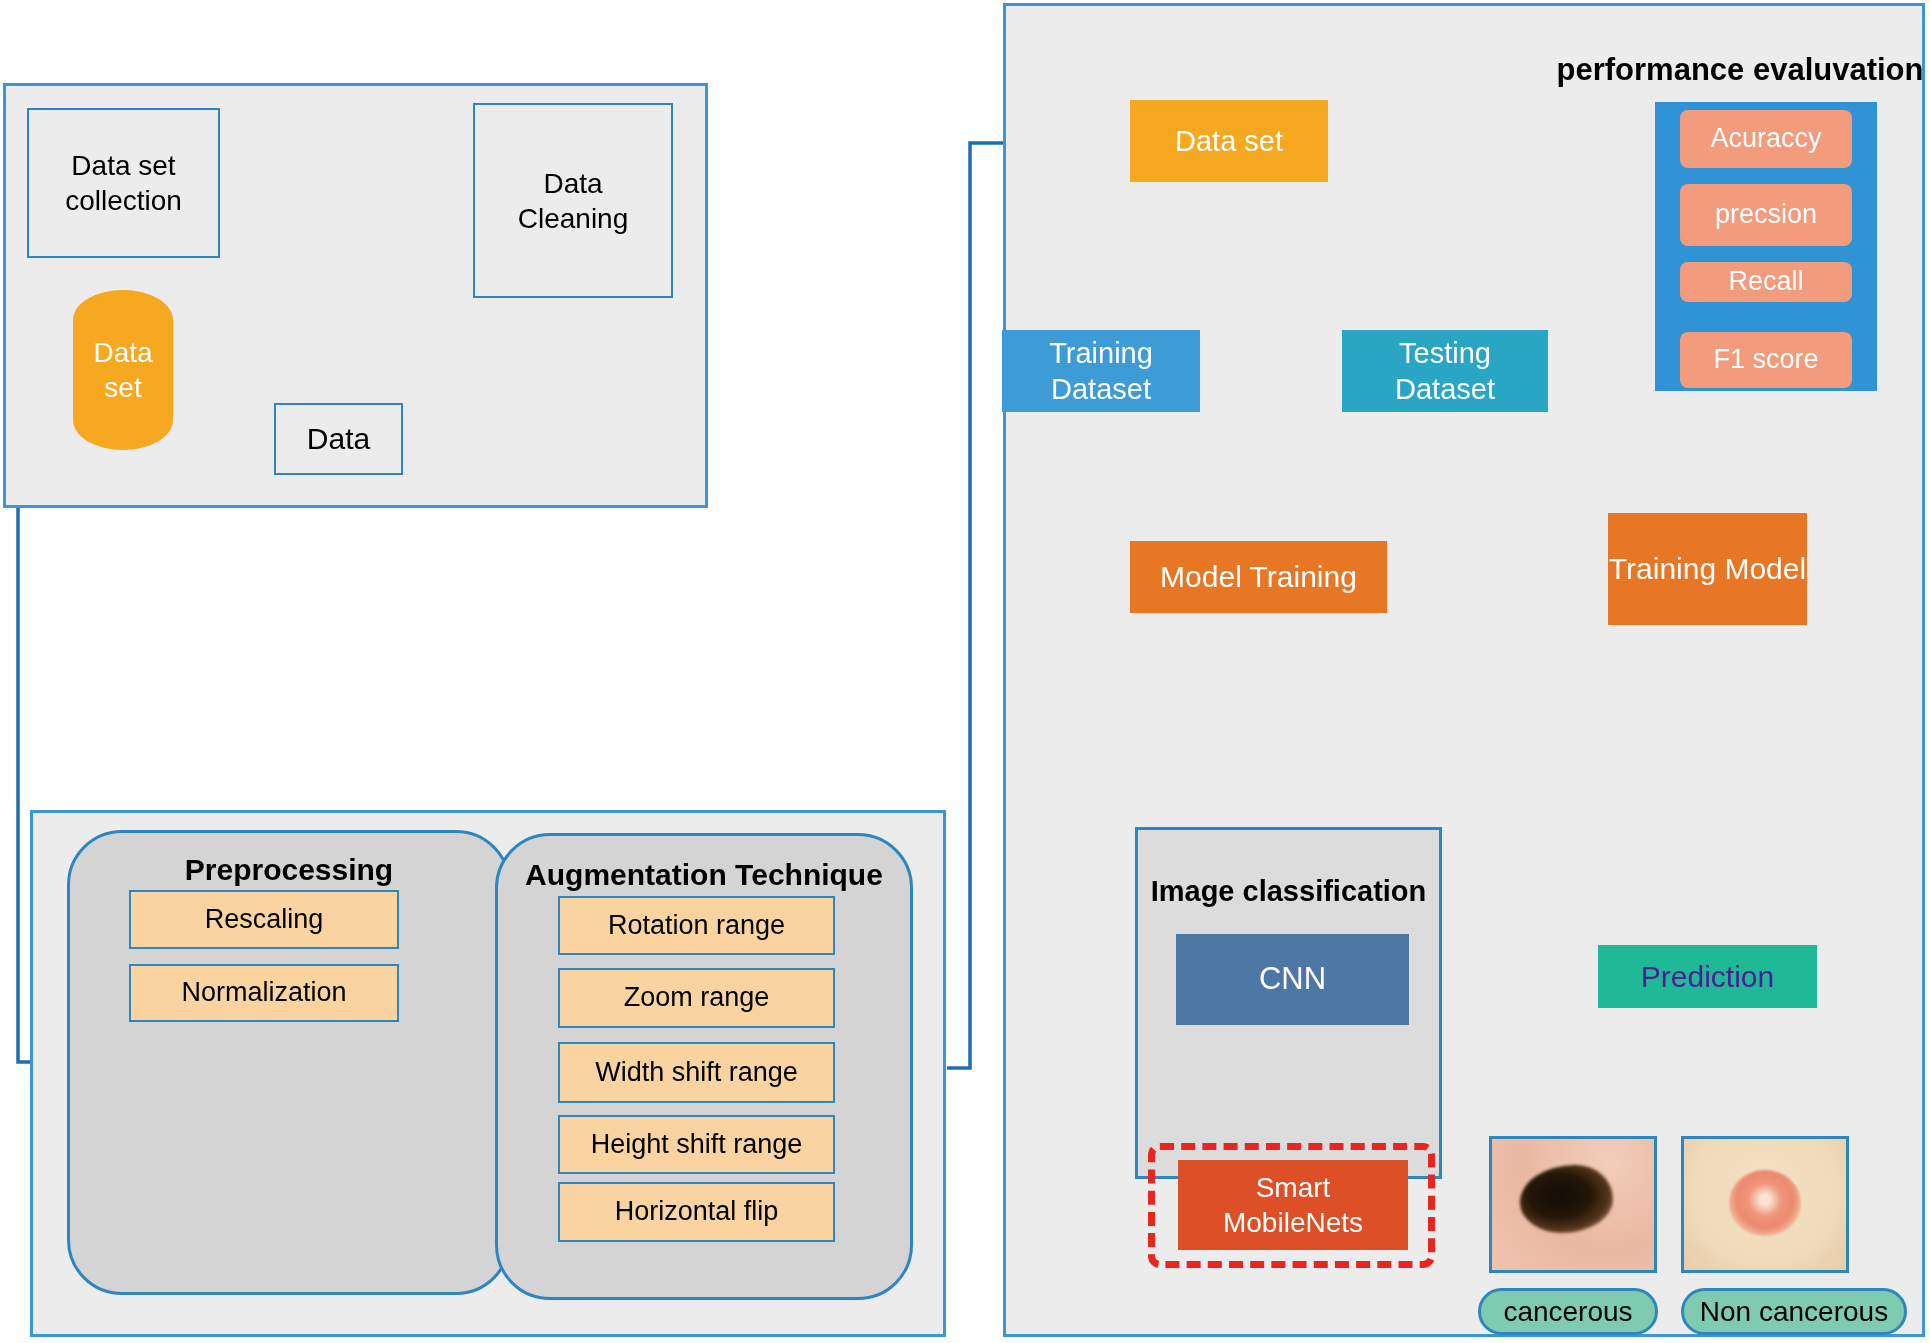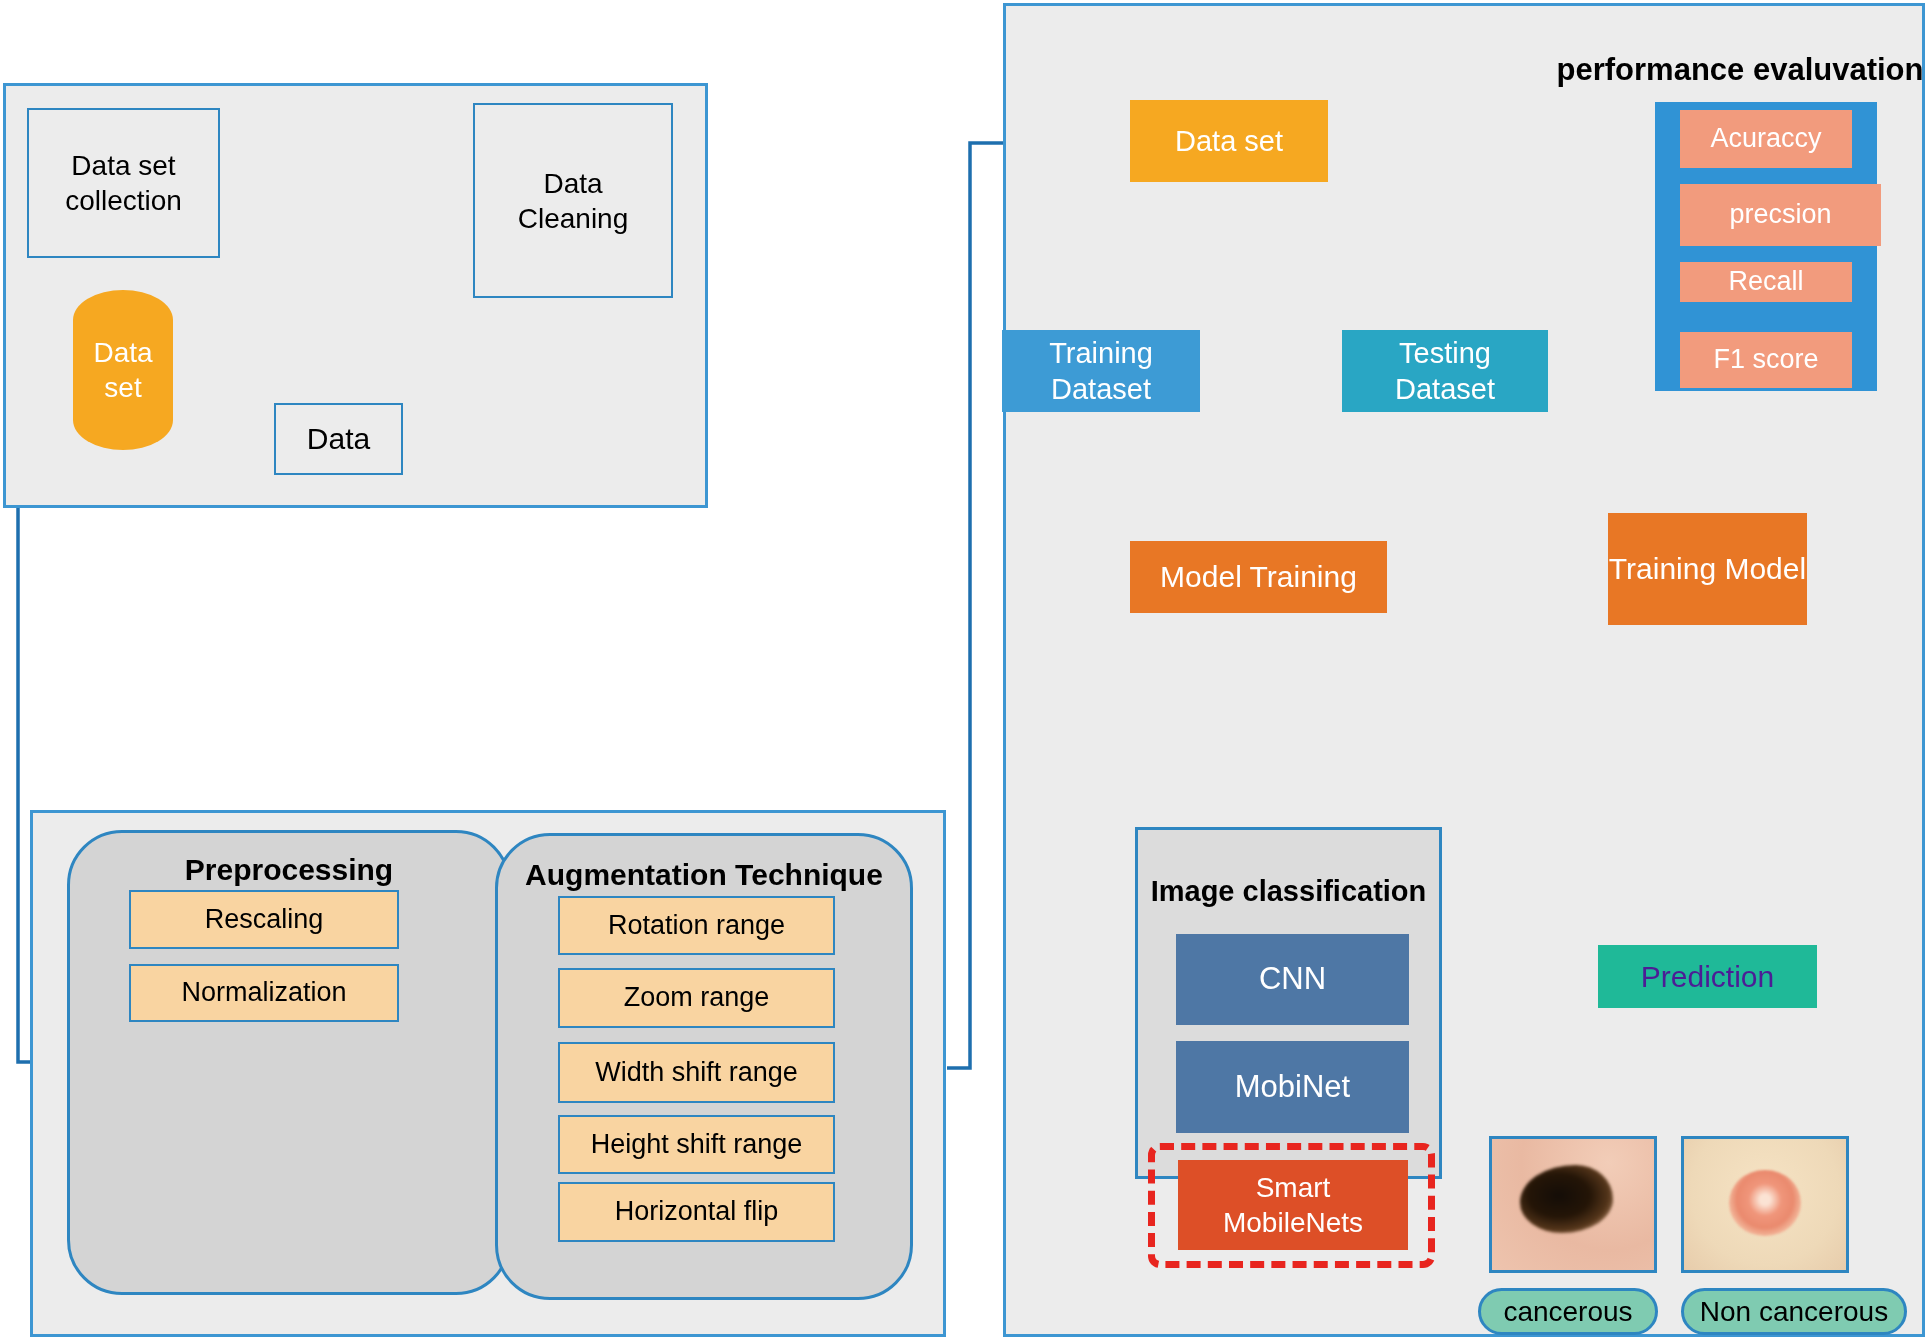--- a/index.html
+++ b/index.html
@@ -11,21 +11,21 @@
   .node{position:absolute;display:flex;align-items:center;justify-content:center;
         text-align:center;box-sizing:border-box;white-space:pre-line;line-height:1.25;}
   .lightbox{background:#ececec;border:2px solid #2e86c1;font-size:28px;color:#000;}
   .orange{background:#f6a821;color:#fff;font-size:29px;}
   .blue{background:#3d9bd5;color:#fff;font-size:29px;}
   .teal{background:#29a6c4;color:#fff;font-size:29px;}
   .deep-orange{background:#e87725;color:#fff;font-size:30px;}
   .green{background:#1fb998;color:#4c1d95;font-size:30px;}
   .slate{background:#4e77a5;color:#fff;font-size:31px;}
   .vermillion{background:#dd4f27;color:#fff;font-size:28px;}
-  .salmon{background:#f29b7d;color:#fff;font-size:27px;}
+  .salmon{background:#f29b7d;color:#fff;font-size:27px;border-radius:8px;}
   .peach{background:#f9d4a1;border:2px solid #2e86c1;color:#000;font-size:27px;}
   .roundbox{position:absolute;background:#d4d4d4;border:3px solid #2e86c1;border-radius:55px;box-sizing:border-box;}
   .grouptitle{position:absolute;width:100%;text-align:center;font-weight:bold;font-size:30px;color:#000;}
   .pill{position:absolute;background:#7fcbb1;border:3px solid #2e86c1;border-radius:26px;
         display:flex;align-items:center;justify-content:center;font-size:28px;color:#000;box-sizing:border-box;}
   .shot{position:absolute;border:3px solid #2e86c1;box-sizing:border-box;overflow:hidden;}
   #svg-overlay{position:absolute;left:0;top:0;width:1930px;height:1343px;pointer-events:none;}
 
   
   #panel-collection{left:3px;top:83px;width:705px;height:425px;}
@@ -54,21 +54,21 @@
   #panel-right{left:1003px;top:3px;width:922px;height:1334px;}
   #nd-dataset{left:1130px;top:100px;width:198px;height:82px;}
   #nd-training{left:1002px;top:330px;width:198px;height:82px;}
   #nd-testing{left:1342px;top:330px;width:206px;height:82px;}
   #nd-modeltraining{left:1130px;top:541px;width:257px;height:72px;}
   #nd-trainingmodel{left:1608px;top:513px;width:199px;height:112px;}
   #perf-title{position:absolute;left:1540px;top:52px;width:400px;text-align:center;
               font-weight:bold;font-size:31px;color:#000;}
   #perf-container{position:absolute;left:1655px;top:102px;width:222px;height:289px;background:#3093d5;}
   #pm0{left:25px;top:8px;width:172px;height:58px;position:absolute;}
-  #pm1{left:25px;top:82px;width:201px;height:62px;position:absolute;}
+  #pm1{left:25px;top:82px;width:172px;height:62px;position:absolute;}
   #pm2{left:25px;top:160px;width:172px;height:40px;position:absolute;}
   #pm3{left:25px;top:230px;width:172px;height:56px;position:absolute;}
   #ic-container{position:absolute;left:1135px;top:827px;width:307px;height:352px;
                 background:#dcdcdc;border:3px solid #2e86c1;box-sizing:border-box;}
   #ic-title{position:absolute;left:0;top:45px;width:100%;text-align:center;
             font-weight:bold;font-size:29px;color:#000;}
   #ic-cnn{left:38px;top:104px;width:233px;height:91px;position:absolute;}
   #ic-mobinet{left:38px;top:211px;width:233px;height:92px;position:absolute;}
   #ic-dashed{position:absolute;left:10px;top:313px;width:287px;height:125px;
              border:7px dashed #e8251f;border-radius:12px;box-sizing:border-box;}
@@ -156,21 +156,20 @@
 <div id="perf-container">
   <div class="node salmon" id="pm0">Acuraccy</div>
   <div class="node salmon" id="pm1">precsion</div>
   <div class="node salmon" id="pm2">Recall</div>
   <div class="node salmon" id="pm3">F1 score</div>
 </div>
 
 <div id="ic-container">
   <div id="ic-title">Image classification</div>
   <div class="node slate" id="ic-cnn">CNN</div>
-  <div class="node slate" id="ic-mobinet">MobiNet</div>
   <div id="ic-dashed"></div>
   <div class="node vermillion" id="ic-smart">Smart
 MobileNets</div>
 </div>
 
 <div class="node green" id="nd-prediction">Prediction</div>
 
 <div class="shot" id="img-cancer">
   <div class="mole"></div>
 </div>

